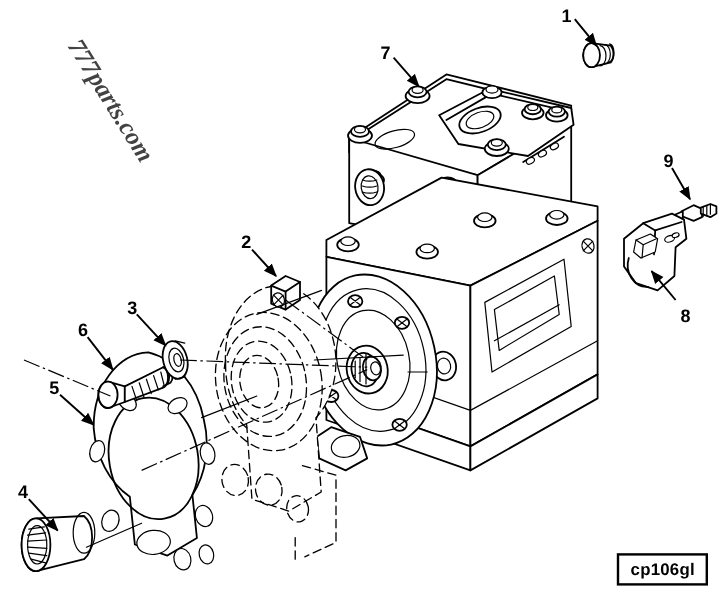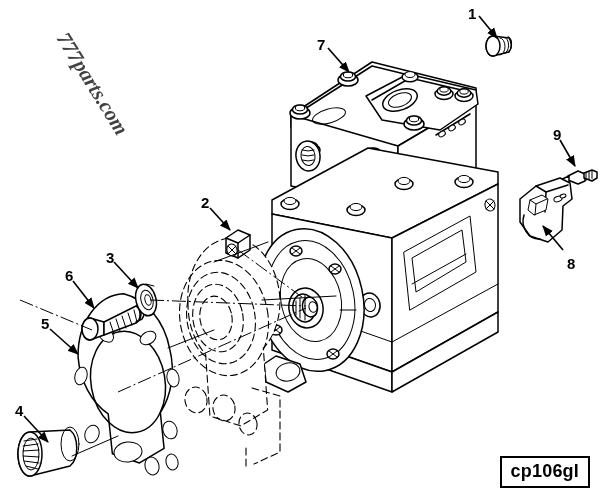--- a/index.html
+++ b/index.html
@@ -31,21 +31,21 @@
     opacity:.85;
   }
 
   #partcode{
     position:absolute;
     right:10px;bottom:12px;
     border:2px solid #000;
     background:#fff;
     padding:3px 9px 4px 9px;
     font-family:"Liberation Sans",sans-serif;
-    font-size:18px;font-weight:bold;
+    font-size:14px;font-weight:bold;
     letter-spacing:.2px;
   }
 </style>
 </head>
 <body>
 
 <div id="stage">
 
   <svg id="art" viewBox="0 0 600 500">
     <defs>

